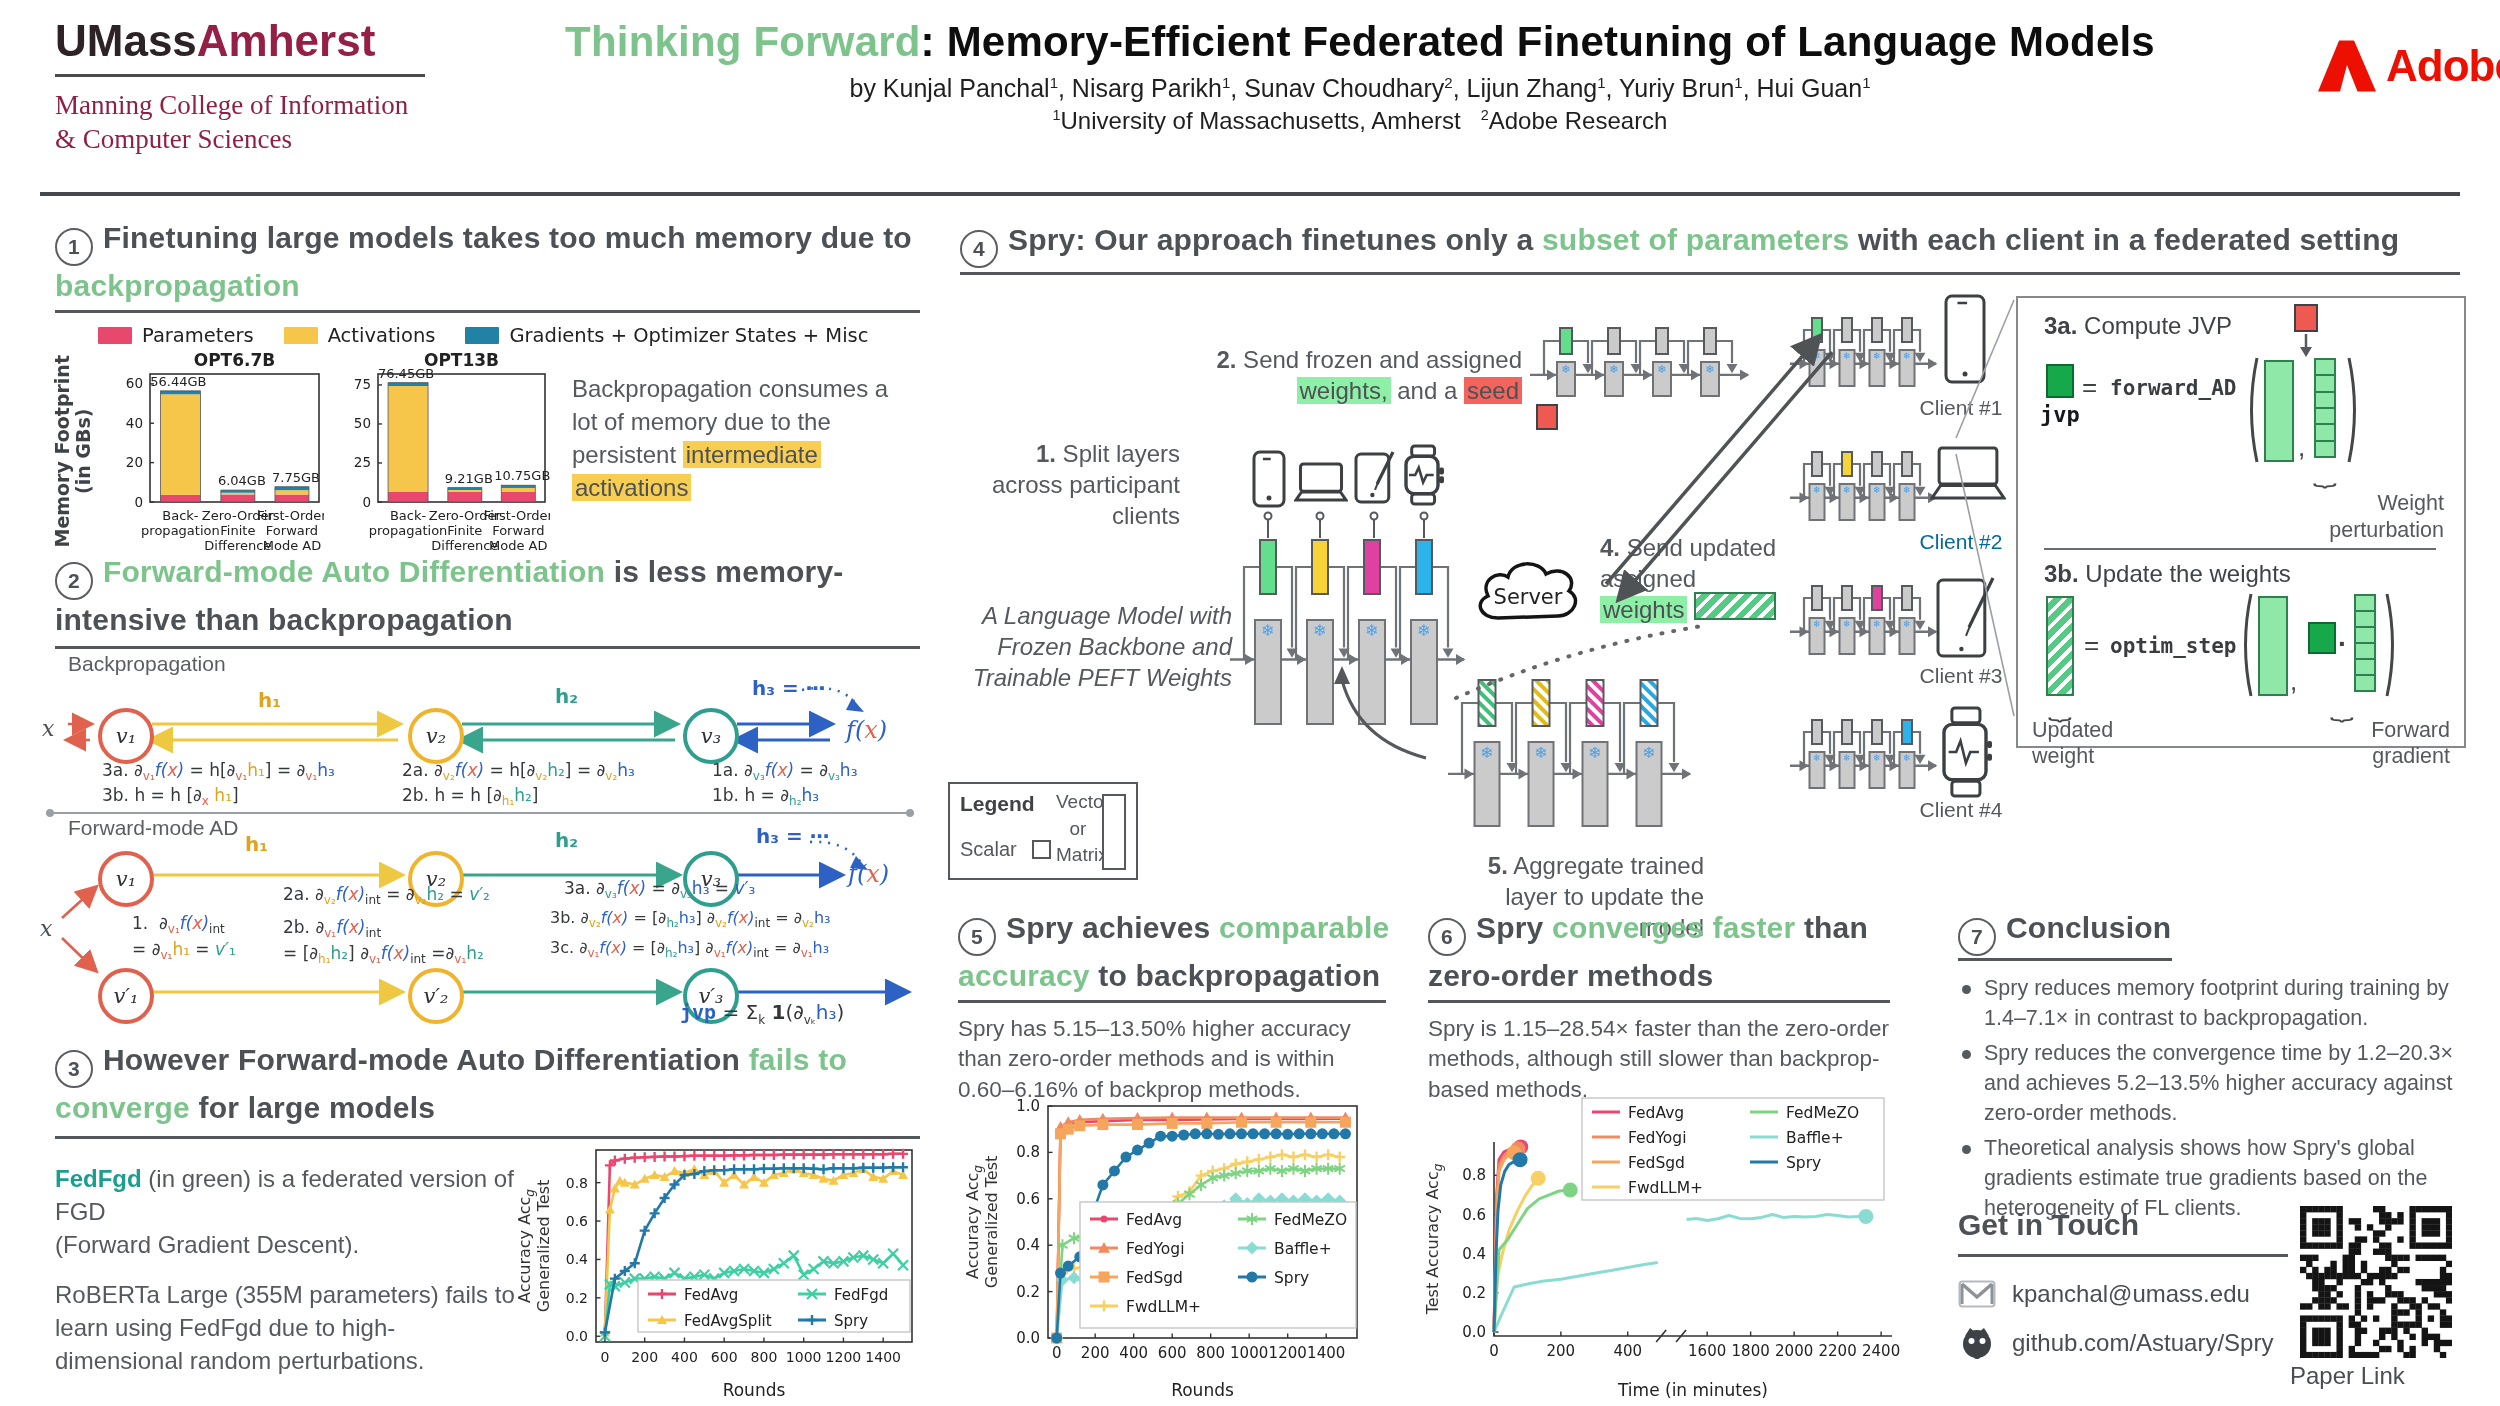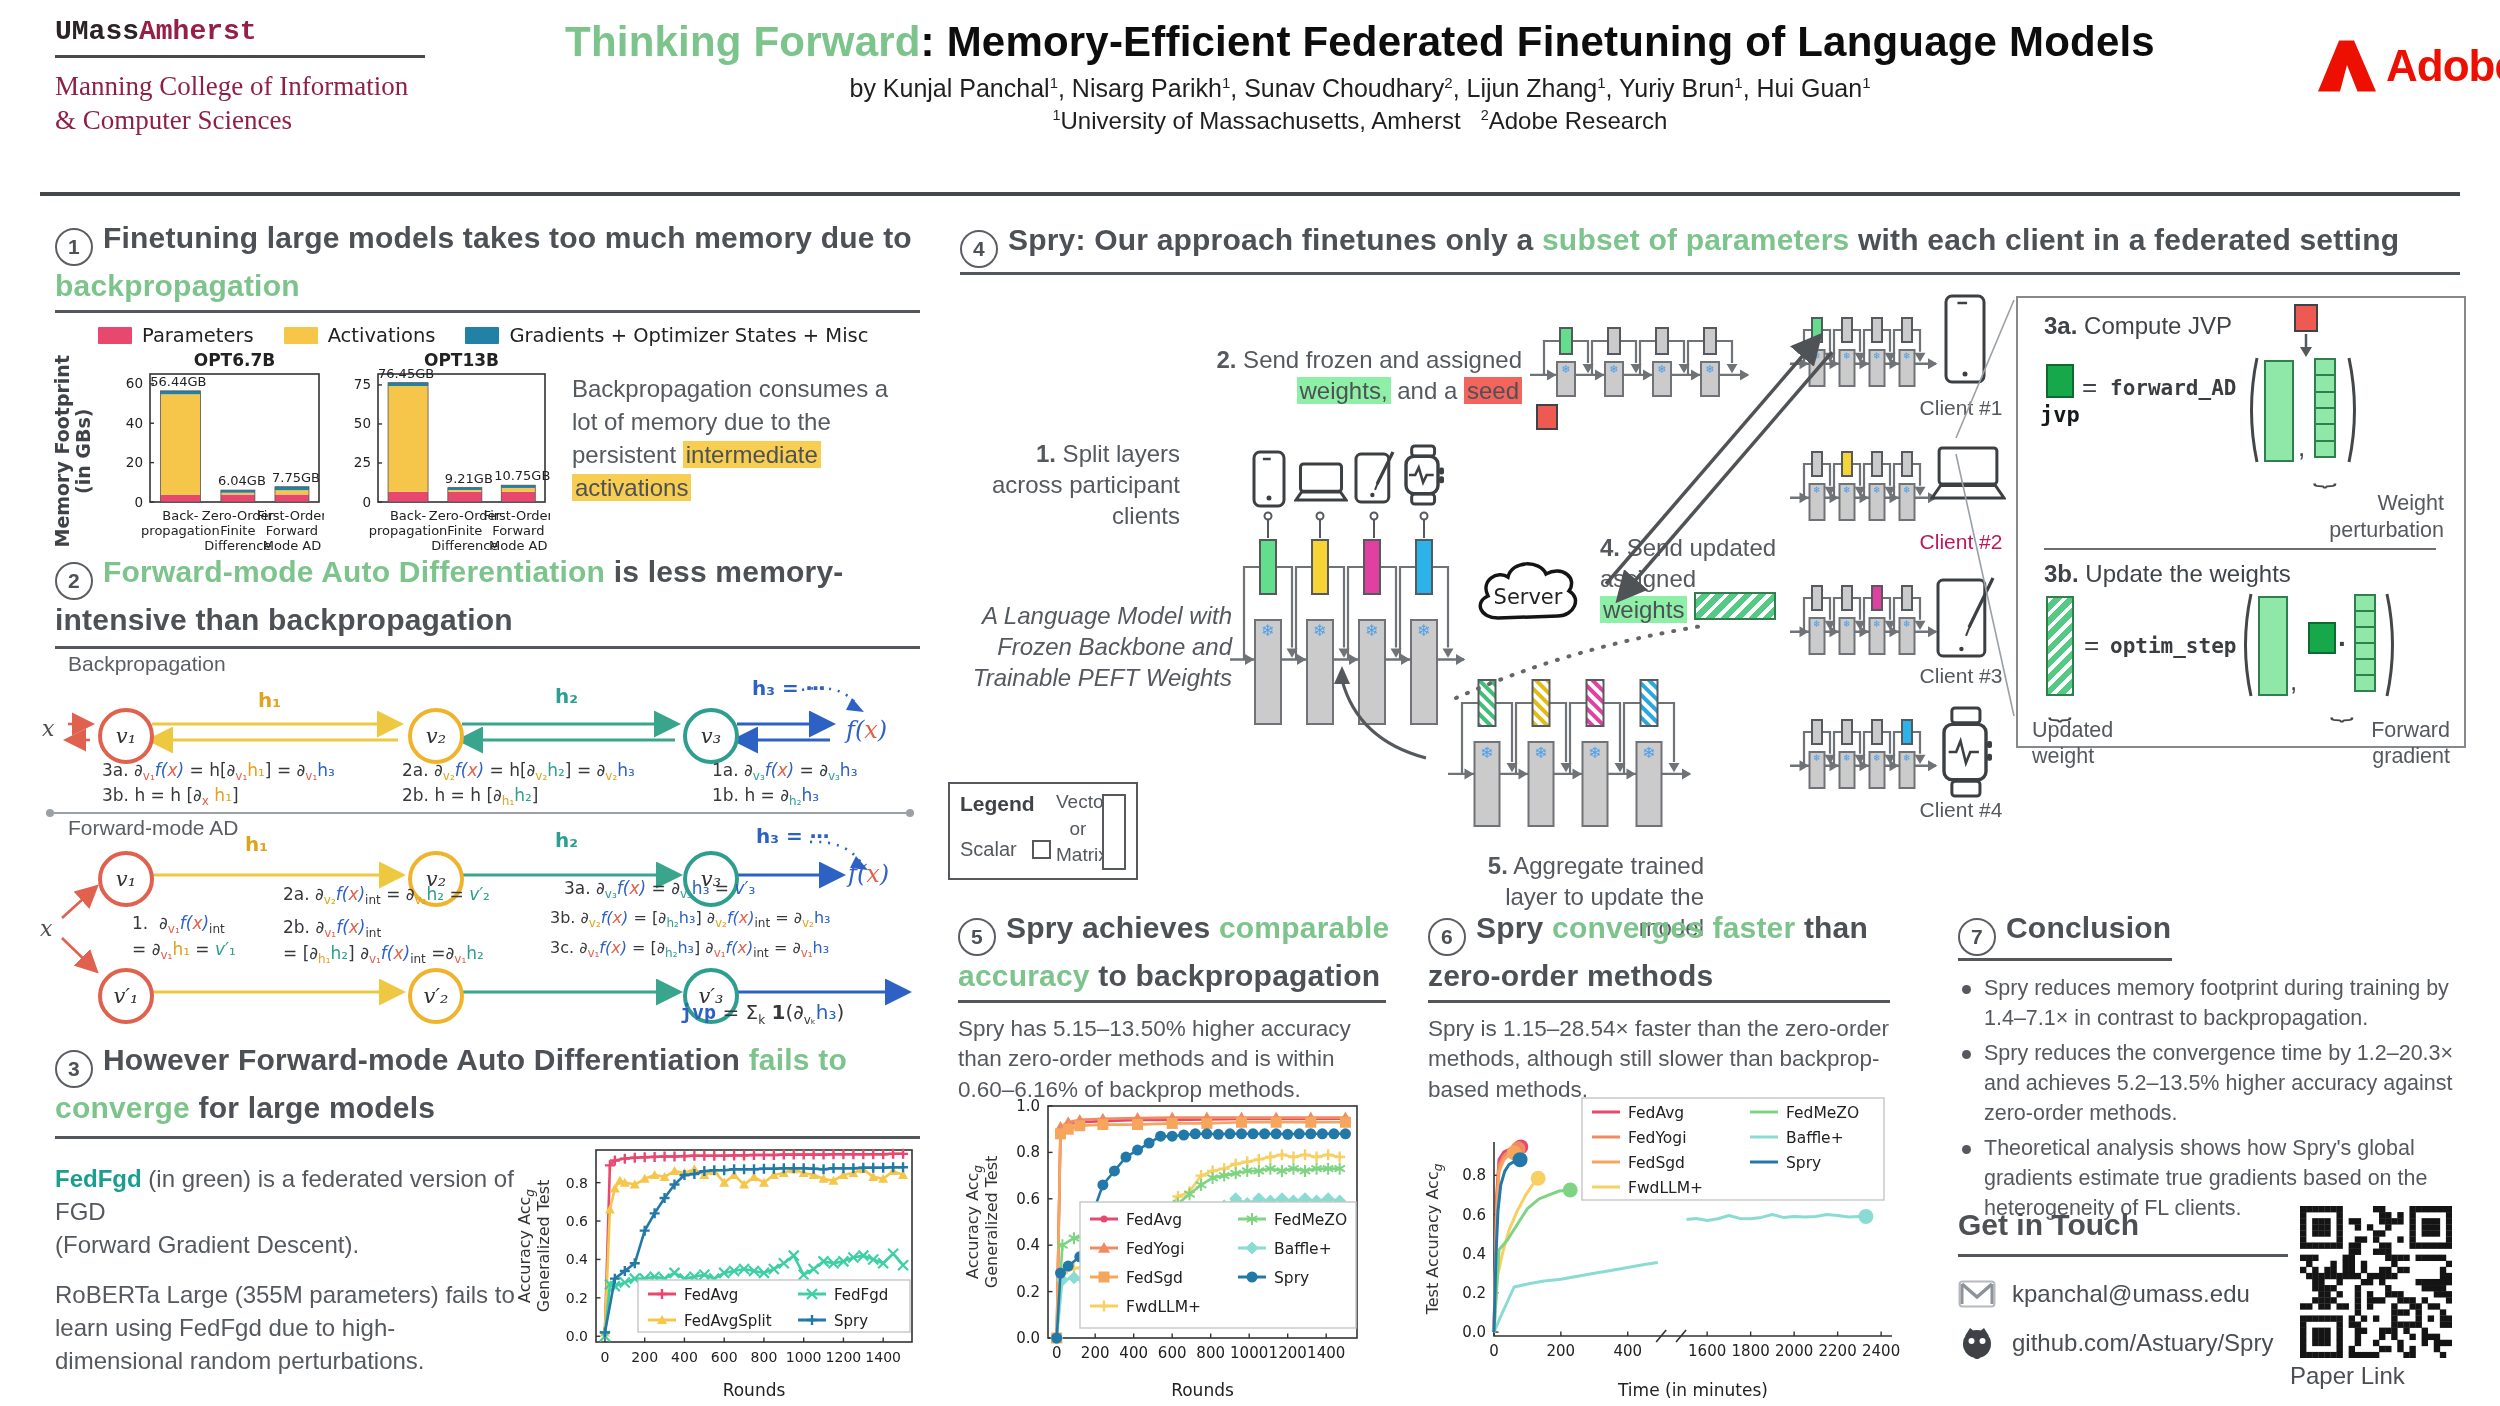--- a/index.html
+++ b/index.html
@@ -31,21 +31,21 @@
   .segvec{display:flex;flex-direction:column;}
   .hatchG{background:repeating-linear-gradient(135deg,#ffffff 0 4px,#54ca85 4px 10px);border:2.5px solid #2f7f4f;}
   .brace{position:absolute;font-size:22px;color:#44474a;transform:scaleX(1.8);transform-origin:center;text-align:center;font-family:"DejaVu Sans",sans-serif;}
 </style>
 </head>
 <body>
 
 <div class="poster">
 
   <div class="abs" style="left:55px;top:16px;">
-    <div style="font-family:Liberation Mono, monospace;font-size:28px;font-weight:bold;">
+    <div style="font-family:Liberation Sans, sans-serif;font-size:44px;font-weight:bold;">
       <span style="color:#2d2226;">UMass</span><span style="color:#951f45;">Amherst</span>
     </div>
     <div style="width:370px;height:3px;background:#4a4a4a;margin-top:8px;"></div>
     <div style="font-family:'Liberation Serif',serif;font-size:27px;color:#8e2044;margin-top:12px;line-height:1.25;">
       <div>Manning College of Information</div>
       <div>&amp; Computer Sciences</div>
     </div>
   </div>
 
   <div class="abs" style="left:460px;top:18px;width:1800px;text-align:center;">
@@ -1328,21 +1328,21 @@
       <rect x="84" y="2" width="10" height="24" fill="#cbcbcb" stroke="#565a5e" stroke-width="2"></rect>
       <text x="89" y="43.3" font-size="9.3" text-anchor="middle" fill="#4d9fe8" font-family="DejaVu Sans, sans-serif">❄</text>
       <path d="M106,47.68 V14 H132 V35.68" fill="none" stroke="#6f7377" stroke-width="2.2"></path>
       <polygon points="126.5,36.68 137.5,36.68 132,46.03" fill="#6f7377"></polygon>
       <polygon points="101.5,42.18 101.5,53.18 110.85,47.68" fill="#6f7377"></polygon>
       <rect x="111.5" y="34" width="15" height="36" fill="#cbcbcb" stroke="#6f7377" stroke-width="2"></rect>
       <rect x="114" y="2" width="10" height="24" fill="#cbcbcb" stroke="#565a5e" stroke-width="2"></rect>
       <text x="119" y="43.3" font-size="9.3" text-anchor="middle" fill="#4d9fe8" font-family="DejaVu Sans, sans-serif">❄</text>
       <polygon points="140,42.18 140,53.18 149.35,47.68" fill="#6f7377"></polygon>
     </svg>
-    <div class="abs" style="left: 1886px; top: 530px; width: 150px; text-align: center; font-size: 21px; color: #be185d;">Client #2</div>
+    <div class="abs" style="left: 1886px; top: 530px; width: 150px; text-align: center; font-size: 21px; color: #0369a1;">Client #2</div>
     <svg width="152" height="76" viewBox="0 0 152 76" style="position: absolute; left: 1788px; top: 584px;">
       <defs></defs>
       <line x1="2" y1="47.68" x2="148" y2="47.68" stroke="#6f7377" stroke-width="2.4"></line>
       <path d="M16,47.68 V14 H42 V35.68" fill="none" stroke="#6f7377" stroke-width="2.2"></path>
       <polygon points="36.5,36.68 47.5,36.68 42,46.03" fill="#6f7377"></polygon>
       <polygon points="11.5,42.18 11.5,53.18 20.85,47.68" fill="#6f7377"></polygon>
       <rect x="21.5" y="34" width="15" height="36" fill="#cbcbcb" stroke="#6f7377" stroke-width="2"></rect>
       <rect x="24" y="2" width="10" height="24" fill="#cbcbcb" stroke="#565a5e" stroke-width="2"></rect>
       <text x="29" y="43.3" font-size="9.3" text-anchor="middle" fill="#4d9fe8" font-family="DejaVu Sans, sans-serif">❄</text>
       <path d="M46,47.68 V14 H72 V35.68" fill="none" stroke="#6f7377" stroke-width="2.2"></path>

